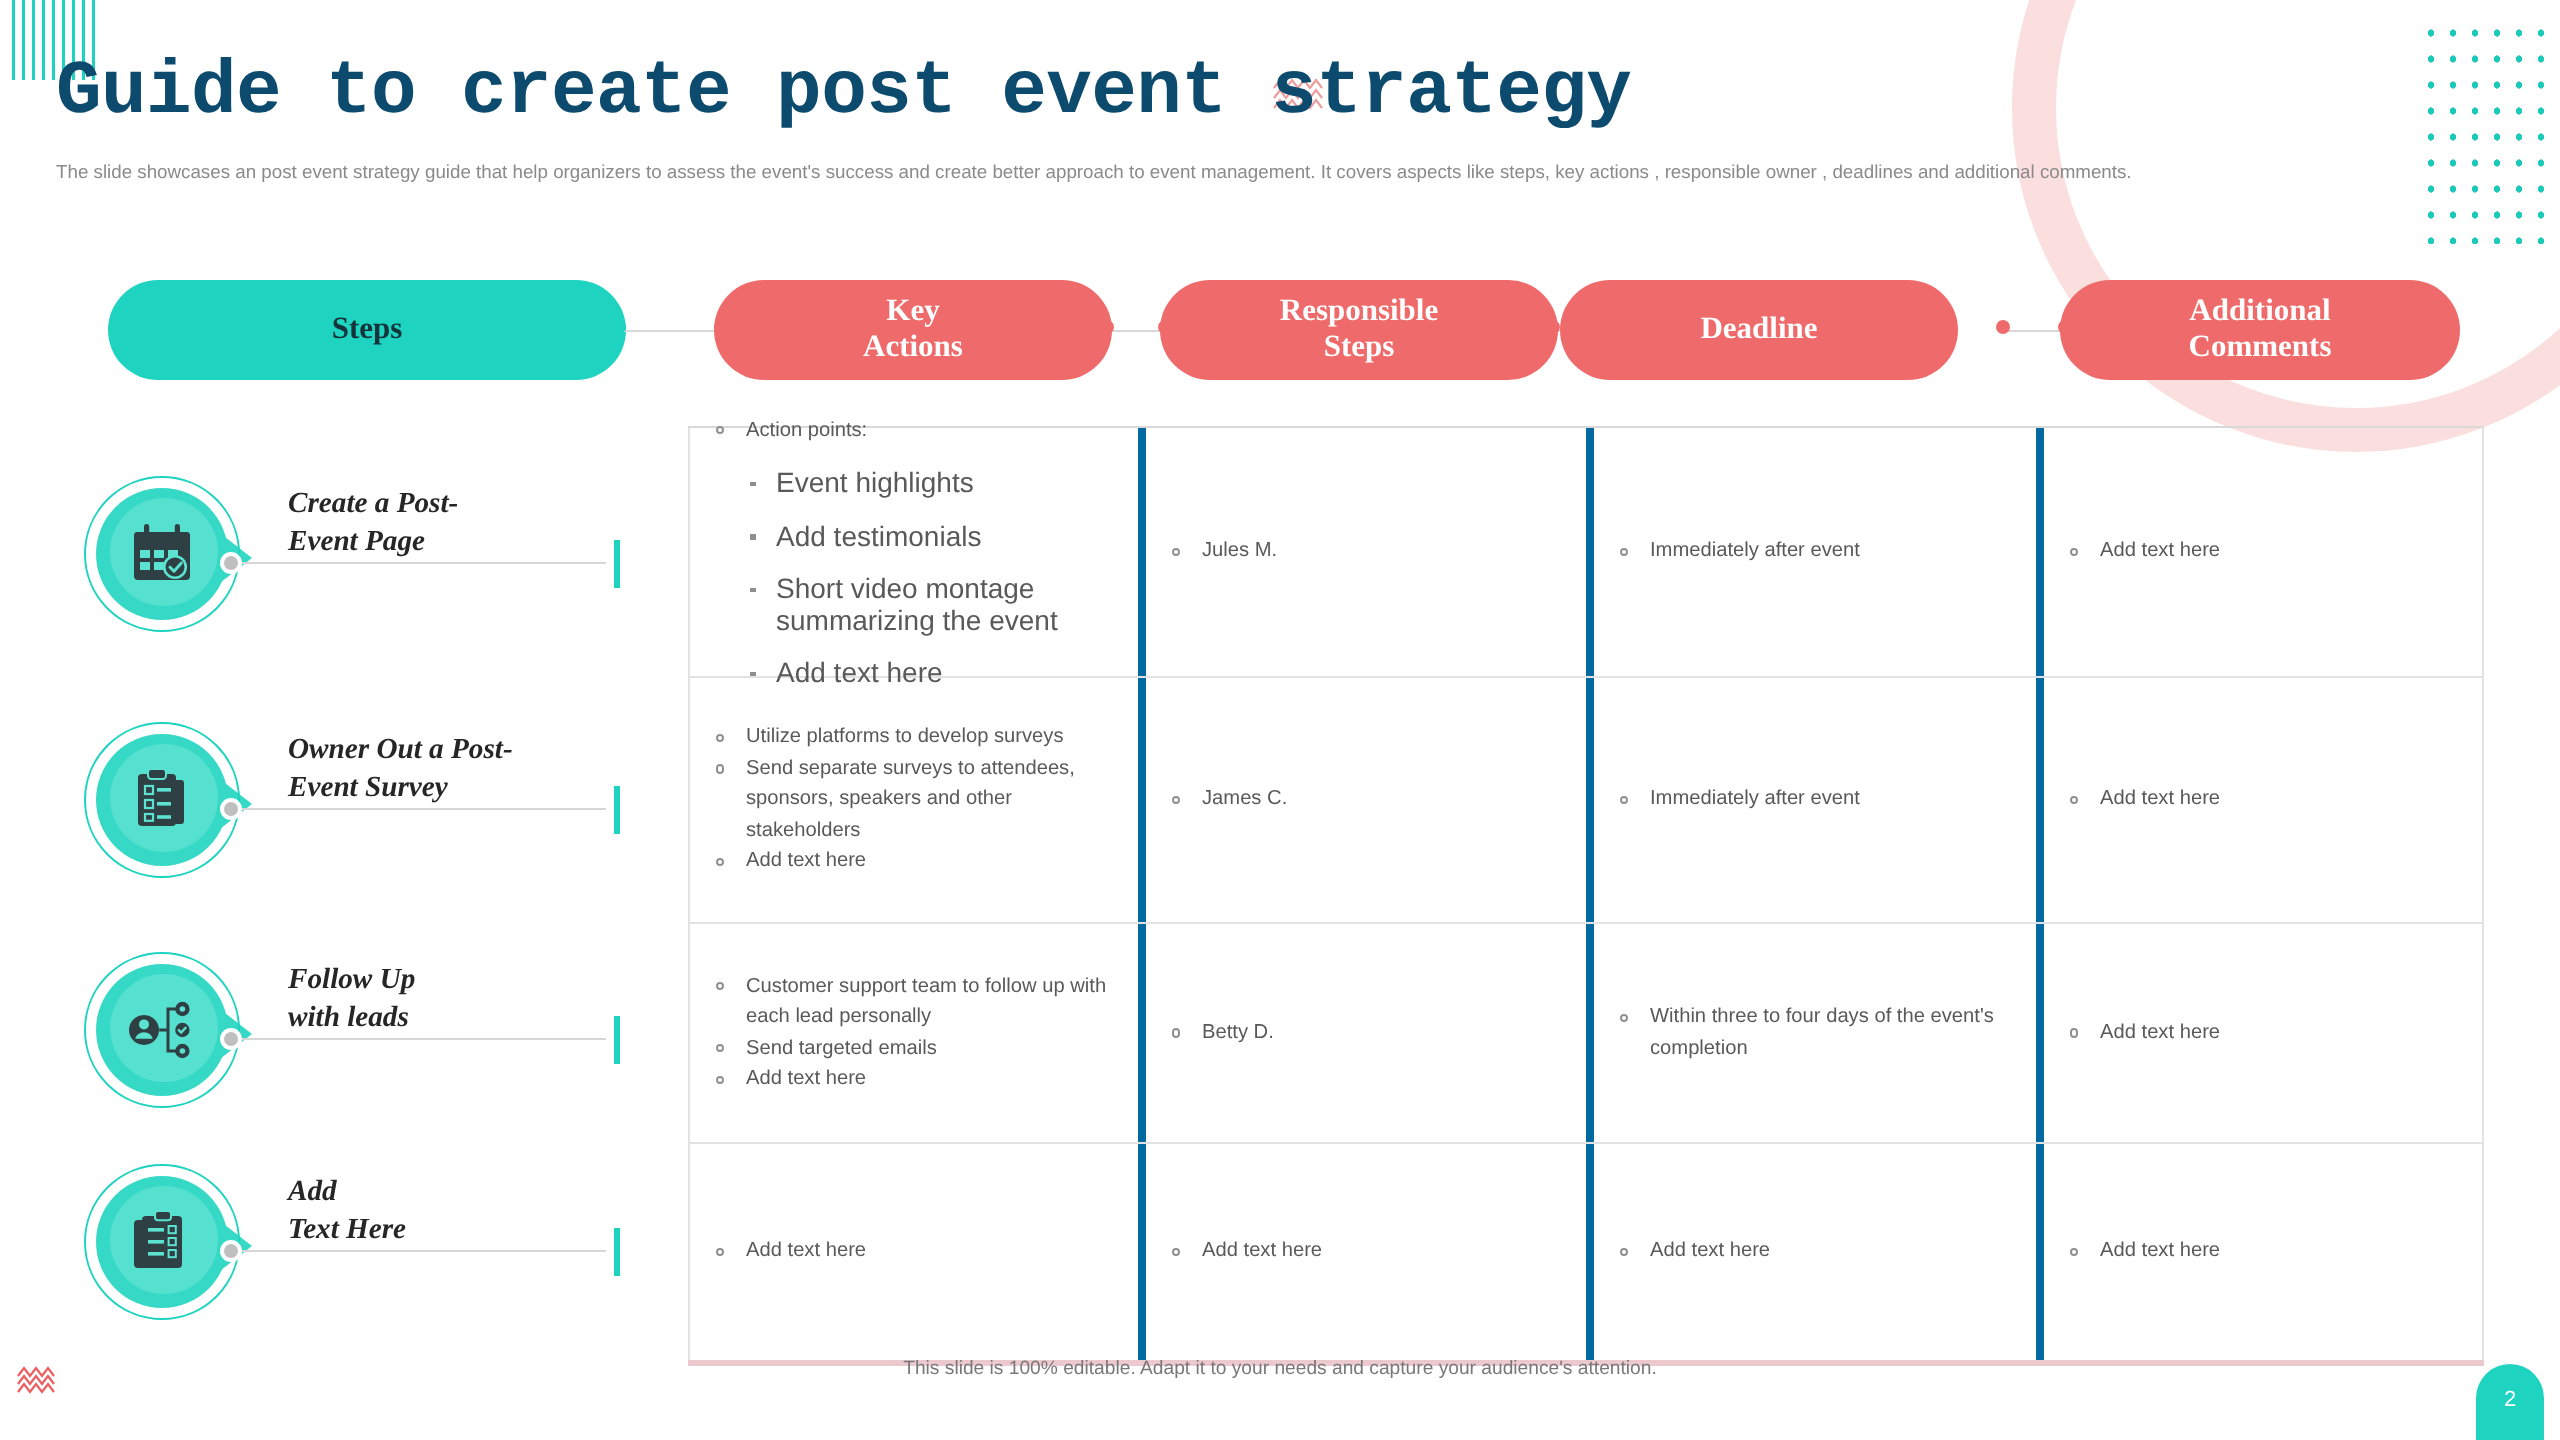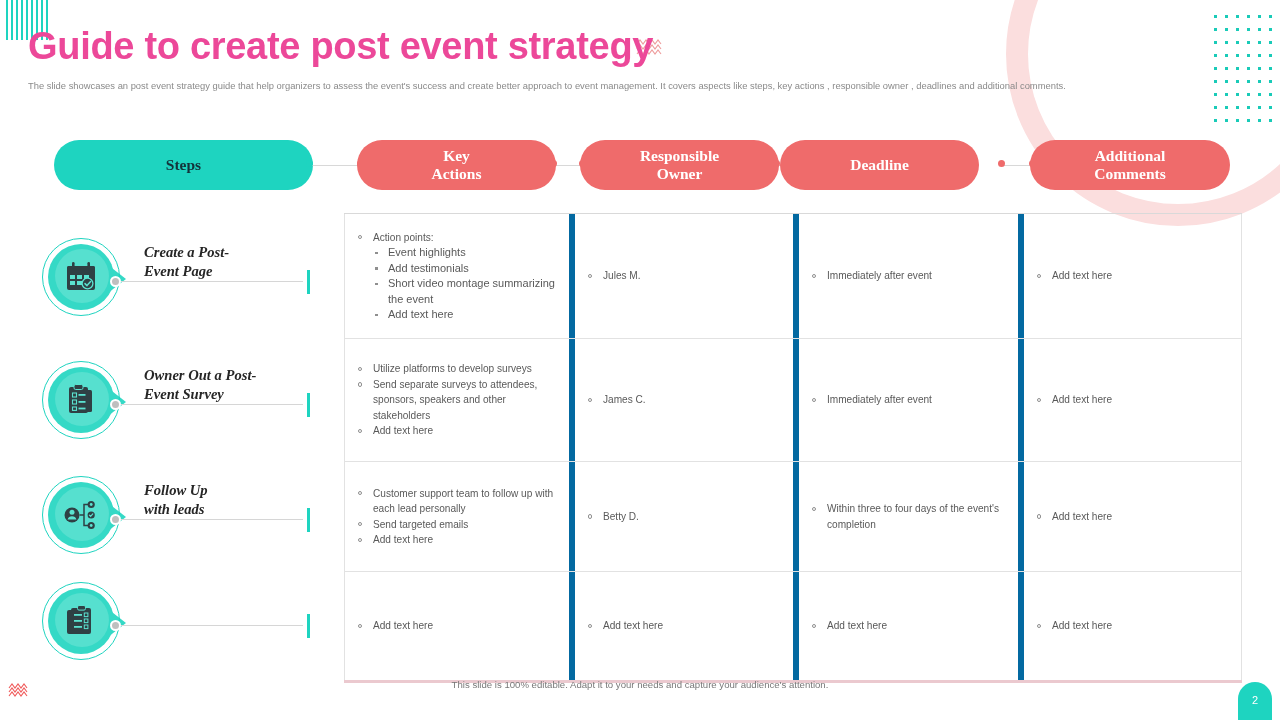--- a/index.html
+++ b/index.html
@@ -52,24 +52,24 @@
     font-family: "DejaVu Sans", sans-serif;
     user-select: none;
   }
   .deco-zig.title-zig { left: 636px; top: 39px; }
   .deco-zig.corner-zig { left: 8px; top: 683px; font-size: 14px; }
 
   
   .page-title {
     position: absolute;
     left: 28px; top: 25px;
-    font-family: Liberation Sans, sans-serif;
+    font-family: Liberation Mono, monospace;
     font-size: 38px;
     font-weight: bold;
-    color: #ec4899;
+    color: #0c4a6e;
     letter-spacing: -0.3px;
     z-index: 3;
     margin: 0;
   }
   .page-subtitle {
     position: absolute;
     left: 28px; top: 79px;
     width: 1040px;
     font-size: 9.4px;
     line-height: 14px;
@@ -225,21 +225,21 @@
     box-sizing: border-box;
   }
   .trow {
     display: flex;
     border-bottom: 1px solid #E2E2E2;
     box-sizing: border-box;
   }
   .trow:last-child { border-bottom: none; }
   .tcell {
     box-sizing: border-box;
-    border-left: 6px solid #0369a1;
+    border-left: 4px solid #0369a1;
     display: flex;
     flex-direction: column;
     justify-content: center;
     padding: 6px 10px 6px 12px;
   }
   .tcell:first-child { border-left: 1px solid #E2E2E2; }
   .tcell.c1 { width: 225px; }
   .tcell.c2 { width: 224px; }
   .tcell.c3 { width: 225px; }
   .tcell.c4 { width: 224px; border-right: 1px solid #E2E2E2; }
@@ -257,23 +257,24 @@
     position: absolute;
     left: 1px; top: 5.5px;
     width: 4.4px; height: 4.4px;
     border: 1px solid #8F8F8F;
     border-radius: 50%;
     box-sizing: border-box;
   }
   .subbullet {
     position: relative;
     padding-left: 31px;
-    font-size: 11px;
+    font-size: 14px;
     line-height: 15.5px;
     color: #595959;
+    margin-top: 11px;
   }
   .subbullet::before {
     content: "";
     position: absolute;
     left: 18px; top: 6.5px;
     width: 2.6px; height: 2.6px;
     background: #8F8F8F;
   }
 
   
@@ -345,21 +346,21 @@
   </div>
 
   <div class="connector" style="left:550px; width:36px;">
     <div class="line"></div>
     <div class="knob k-rose"></div>
     <div class="knob k-rose"></div>
   </div>
 
   <div class="pill rose" style="left:580px; width:199px;">
     <span style="white-space:pre-line;">Responsible
-Owner</span>
+Steps</span>
   </div>
 
   <div class="connector" style="left:773px; width:38px;">
     <div class="line"></div>
     <div class="knob k-rose"></div>
     <div class="knob k-rose"></div>
   </div>
 
   <div class="pill rose" style="left:780px; width:199px;">
     <span style="white-space:pre-line;">Deadline</span>
@@ -481,20 +482,22 @@
           <rect x="10" y="22" width="8" height="1.8" fill="#5BE2D0"></rect>
           <rect x="20.3" y="9" width="3.6" height="3.6" fill="none" stroke="#5BE2D0" stroke-width="1"></rect>
           <rect x="20.3" y="15" width="3.6" height="3.6" fill="none" stroke="#5BE2D0" stroke-width="1"></rect>
           <rect x="20.3" y="21" width="3.6" height="3.6" fill="none" stroke="#5BE2D0" stroke-width="1"></rect>
         </svg>
       </div>
     </div>
     <div class="step-dot"></div>
     <div class="step-line"></div>
     <div class="step-tick"></div>
+    <div class="step-label">Add
+Text Here</div>
   </div>
 </div>
 
 <div class="table-wrap">
 
   <div class="trow" style="height:125px;">
     <div class="tcell c1">
       <ul class="bullet-list">
         <li class="bullet">Action points:</li>
         <li class="subbullet">Event highlights</li>

